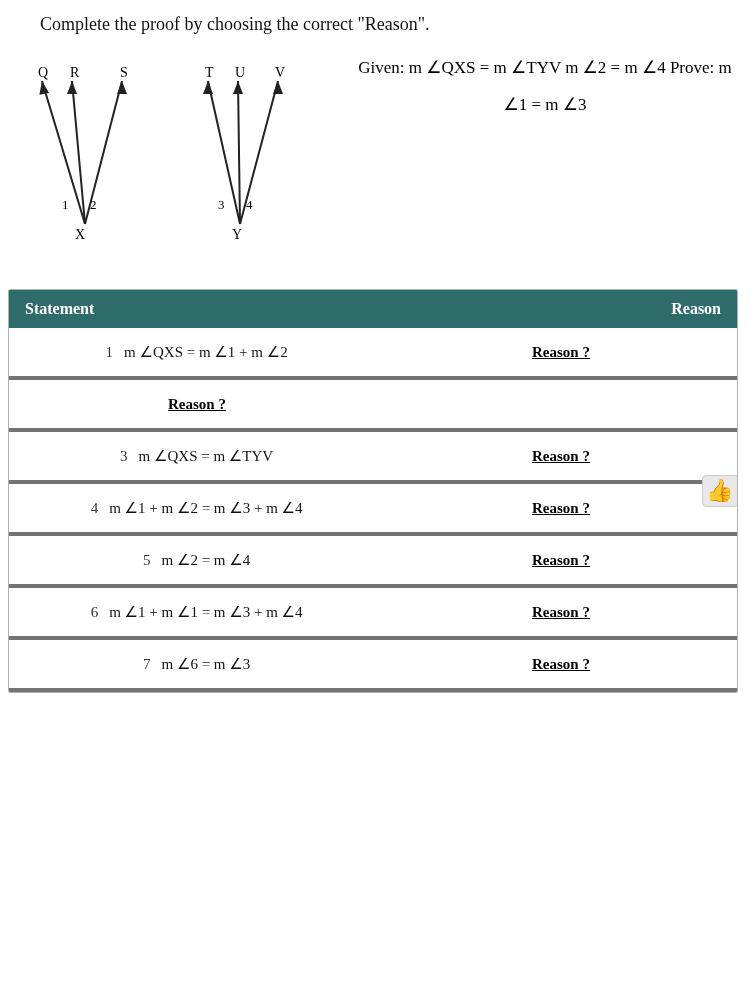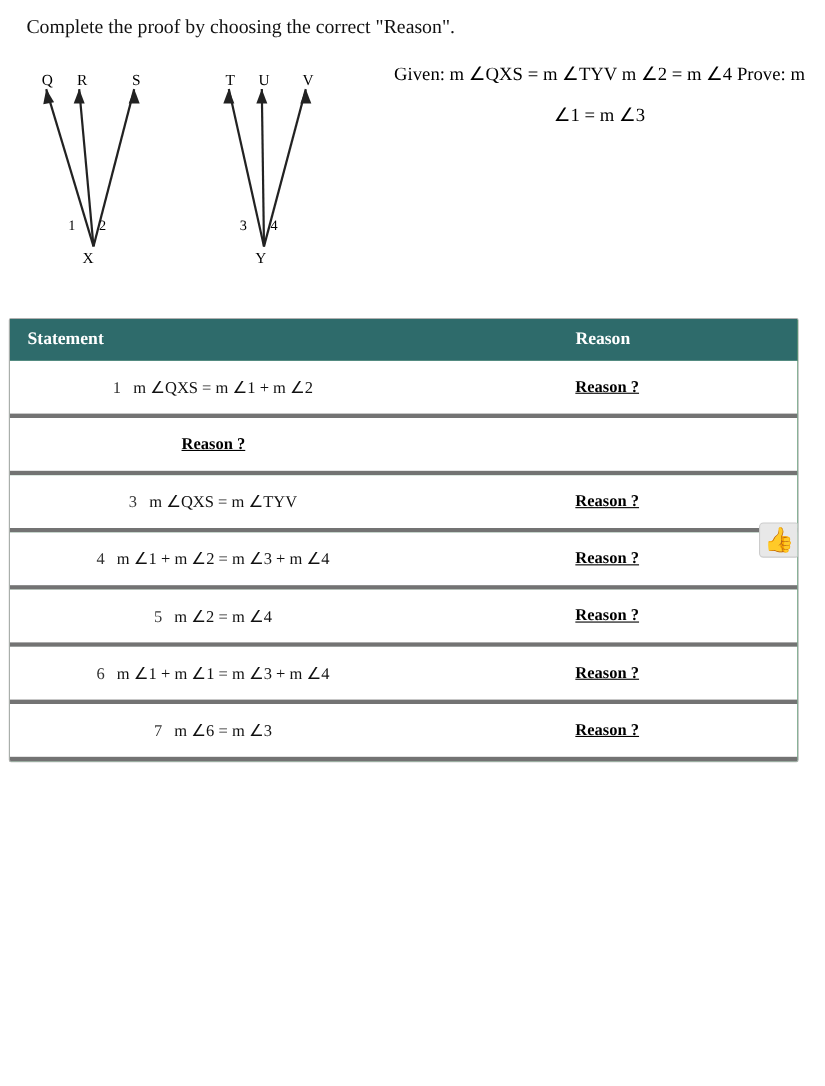--- a/index.html
+++ b/index.html
@@ -29,21 +29,21 @@
       background: #2e6b6b;
       color: #fff;
       font-size: 16px;
       font-weight: bold;
       padding: 10px 16px;
     }
     .table-header .col-statement {
       text-align: left;
     }
     .table-header .col-reason {
-      text-align: center;
+      text-align: right;
       padding-left: 20px;
     }
     .table-row {
       display: grid;
       grid-template-columns: 1fr 1fr;
       border-bottom: 4px solid #737373;
       background: #fff;
       min-height: 52px;
       align-items: center;
       text-align: center;
@@ -80,43 +80,44 @@
       top: 0;
       left: 0;
     }
     .page-wrapper {
       background: #fff;
       min-height: 987px;
     }
     .header-bar {
       background: #fff;
       padding: 14px 14px 4px 14px;
+      margin-left: 16px;
     }
     .content-area {
       display: flex;
       flex-direction: row;
       padding: 0 10px 10px 10px;
       gap: 0;
     }
     .left-col {
       width: 330px;
       flex-shrink: 0;
     }
     .right-col {
       flex: 1;
       padding-top: 10px;
       padding-left: 10px;
       font-size: 17px;
       line-height: 2.2;
       text-align: center;
     }
     .table-wrapper {
-      margin: 10px 24px 0 8px;
+      margin: 10px 12px 0 8px;
       border: 1px solid #b0b0b0;
-      background: #15803d;
+      background: #e5e5e5;
       border-radius: 2px;
       overflow: hidden;
       position: relative;
     }
     .thumb-icon {
       position: absolute;
       right: -2px;
       top: 50%;
       transform: translateY(-50%);
       font-size: 22px;

